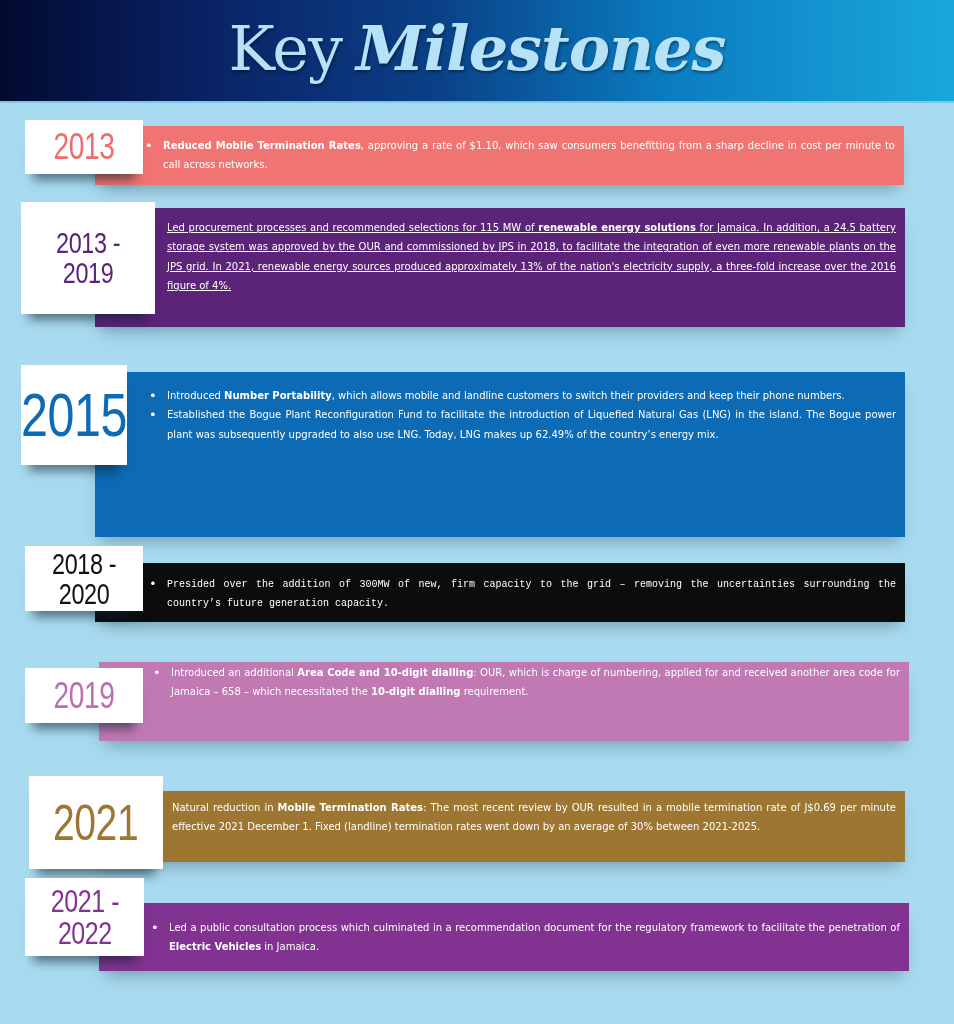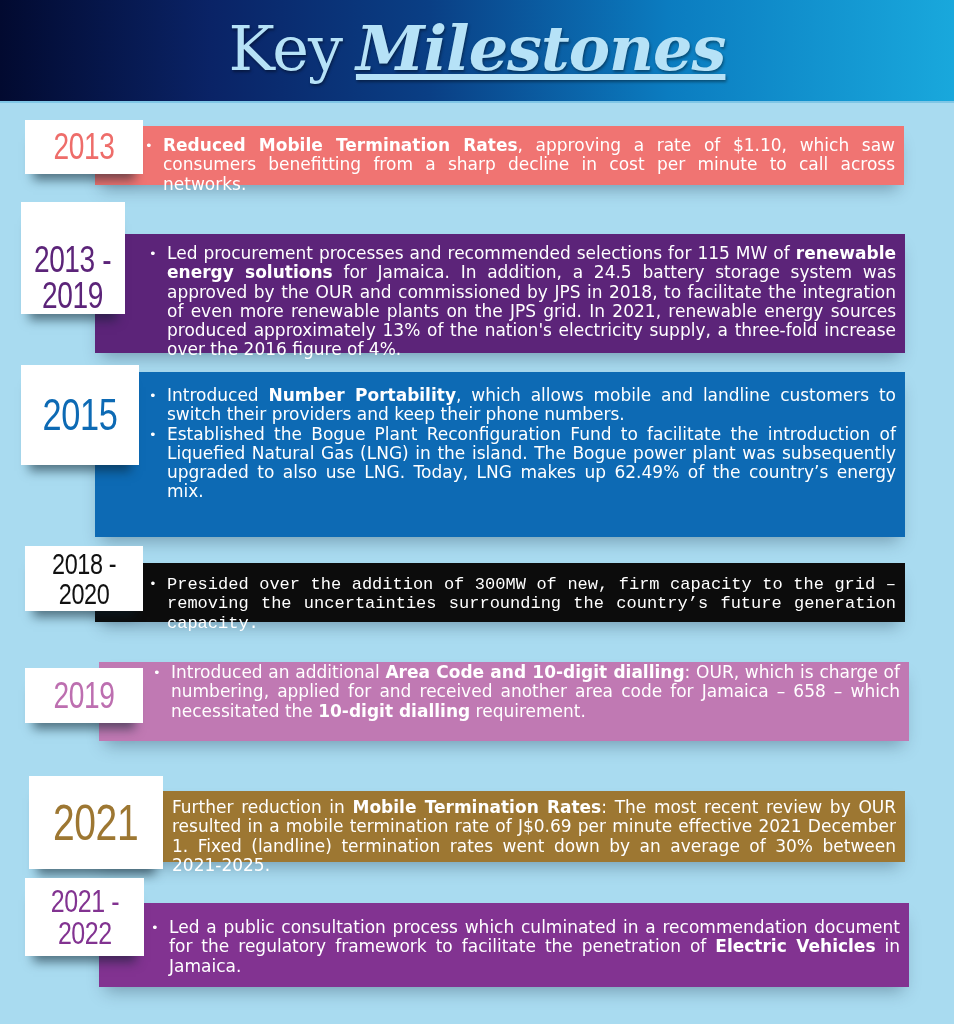--- a/index.html
+++ b/index.html
@@ -16,27 +16,27 @@
   }
   .header-title {
     position: absolute; left: 0; right: 0; top: 12px;
     text-align: center;
     font-family: "DejaVu Serif", serif;
     font-size: 62px; color: #b6e2f7;
     letter-spacing: -1px;
     text-shadow: 1px 2px 3px rgba(0,0,0,0.4);
   }
   .header-title .t-plain { font-weight: normal; }
-  .header-title .t-italic { font-style: italic; font-weight: bold; margin-left: 14px; text-decoration: underline; }
+  .header-title .t-italic { font-style: italic; font-weight: bold; margin-left: 14px; }
 
   .milestone { position: absolute; }
   .panel {
     position: absolute;
     color: #ffffff;
-    font-size: 17px;
+    font-size: 10px;
     line-height: 19.3px;
     box-shadow: 0 10px 16px -6px rgba(20,40,60,0.35);
   }
   .panel ul { list-style: none; }
   .panel li { position: relative; padding-left: 20px; text-align: justify; }
   .panel li::before {
     content: "\2022"; position: absolute; left: 2px; top: 0; font-size: 13px;
   }
   .panel b { font-weight: bold; }
 
@@ -66,41 +66,41 @@
       </ul>
     </div>
   <div class="year-card" style="left:25px; top:120px; width:118px; height:54px; color:#ee6d6a; font-size:36px;">
       <div>
         <span>2013</span>
       </div>
     </div>
 </div>
 
 <div class="milestone">
-  <div class="panel" style="left:95px; top:234px; width:810px; height:119px; background:#5c2479; padding:10px 9px 0 52px;">
+  <div class="panel" style="left:95px; top:208px; width:810px; height:119px; background:#5c2479; padding:10px 9px 0 52px;text-decoration:underline;">
       <ul>
         <li><span>Led procurement processes and recommended selections for 115 MW of </span><b>renewable energy solutions</b><span> for Jamaica.  In addition, a 24.5 battery storage system was approved by the OUR and commissioned by JPS in 2018, to facilitate the integration of even more renewable plants on the JPS grid.  In 2021, renewable energy sources produced approximately 13% of the nation's electricity supply, a three-fold increase over the 2016 figure of 4%.</span></li>
       </ul>
     </div>
-  <div class="year-card" style="left:21px; top:202px; width:104px; height:112px; color:#5c2479; font-size:36px;align-items:flex-end;">
+  <div class="year-card" style="left:21px; top:202px; width:134px; height:112px; color:#5c2479; font-size:30px;">
       <div>
         <span>2013 -</span>
         <span>2019</span>
       </div>
     </div>
 </div>
 
 <div class="milestone">
   <div class="panel" style="left:95px; top:372px; width:810px; height:165px; background:#0d6ab4; padding:14px 9px 0 52px;">
       <ul>
         <li><span>Introduced </span><b>Number Portability</b><span>, which allows mobile and landline customers to switch their providers and keep their phone numbers.</span></li>
         <li><span>Established the Bogue Plant Reconfiguration Fund to facilitate the introduction of Liquefied Natural Gas (LNG) in the island. The Bogue power plant was subsequently upgraded to also use LNG. Today, LNG makes up 62.49% of the country’s energy mix.</span></li>
       </ul>
     </div>
-  <div class="year-card" style="left:21px; top:365px; width:118px; height:100px; color:#0d6ab4; font-size:44px;">
+  <div class="year-card" style="left:21px; top:365px; width:106px; height:100px; color:#0d6ab4; font-size:62px;">
       <div>
         <span>2015</span>
       </div>
     </div>
 </div>
 
 <div class="milestone">
   <div class="panel" style="left:95px; top:563px; width:810px; height:59px; background:#0c0c0c; padding:12px 9px 0 52px;font-family:Liberation Mono, monospace;">
       <ul>
         <li><span> Presided over the addition of 300MW of new, firm capacity to the grid – removing the uncertainties surrounding the country’s future generation capacity.</span></li>
@@ -123,32 +123,32 @@
   <div class="year-card" style="left:25px; top:668px; width:118px; height:55px; color:#bd6fb0; font-size:36px;">
       <div>
         <span>2019</span>
       </div>
     </div>
 </div>
 
 <div class="milestone">
   <div class="panel" style="left:95px; top:791px; width:810px; height:71px; background:#9d7732; padding:7px 9px 0 57px;">
       <ul>
-        <li><span>Further reduction in </span><b>Mobile Termination Rates</b><span>: The most recent review by OUR resulted in a mobile termination rate of J$0.69 per minute effective 2021 December 1. Fixed (landline) termination rates went down by an average of 30% between 2021-2025.</span></li>
+        <li><span>Natural reduction in </span><b>Mobile Termination Rates</b><span>: The most recent review by OUR resulted in a mobile termination rate of J$0.69 per minute effective 2021 December 1. Fixed (landline) termination rates went down by an average of 30% between 2021-2025.</span></li>
       </ul>
     </div>
   <div class="year-card" style="left:29px; top:752px; width:134px; height:93px; color:#9d7732; font-size:50px;margin-top:24px;">
       <div>
         <span>2021</span>
       </div>
     </div>
 </div>
 
 <div class="milestone">
-  <div class="panel" style="left:99px; top:903px; width:810px; height:84px; background:#823391; padding:15px 9px 0 50px;">
+  <div class="panel" style="left:99px; top:903px; width:810px; height:68px; background:#823391; padding:15px 9px 0 50px;">
       <ul>
         <li><span>Led a public consultation process which culminated in a recommendation document for the regulatory framework to facilitate the penetration of </span><b>Electric Vehicles</b><span> in Jamaica.</span></li>
       </ul>
     </div>
   <div class="year-card" style="left:25px; top:878px; width:119px; height:78px; color:#823391; font-size:32px;">
       <div>
         <span>2021 -</span>
         <span>2022</span>
       </div>
     </div>

